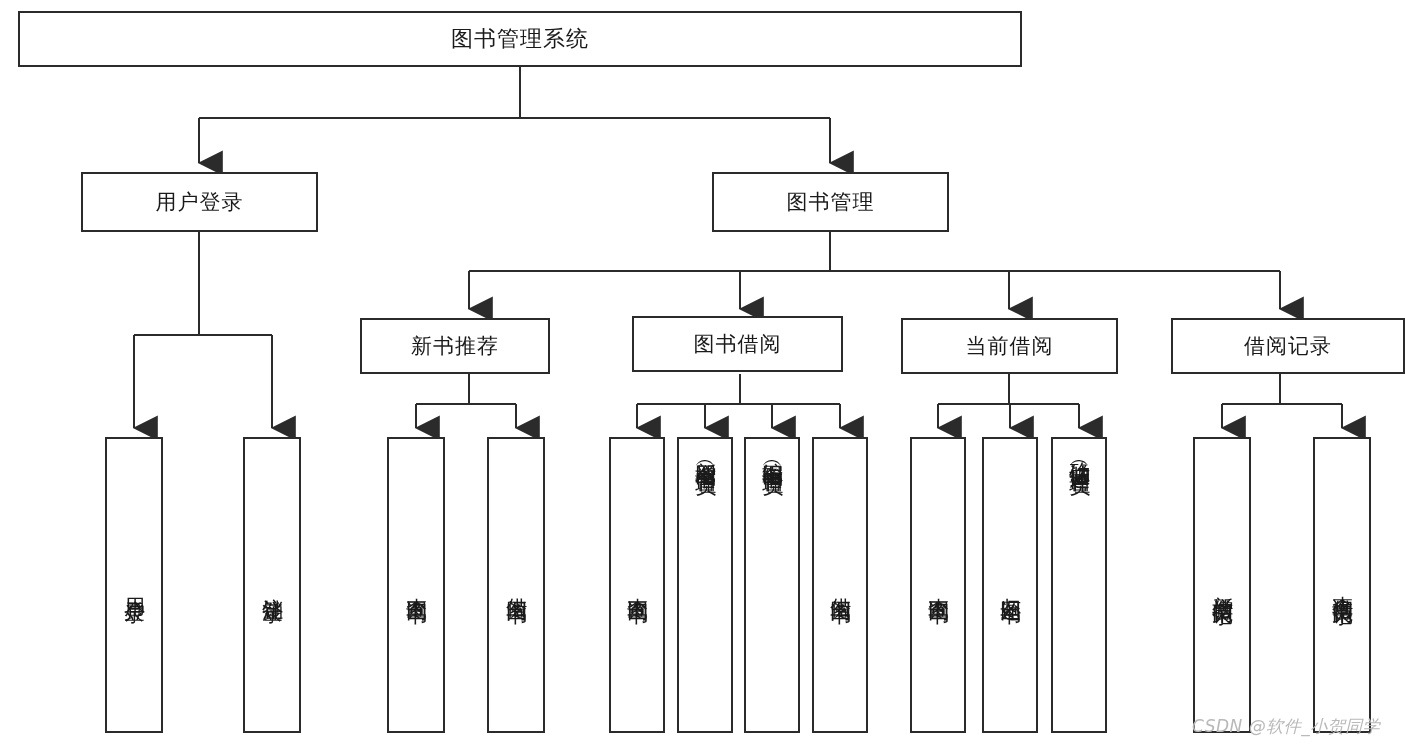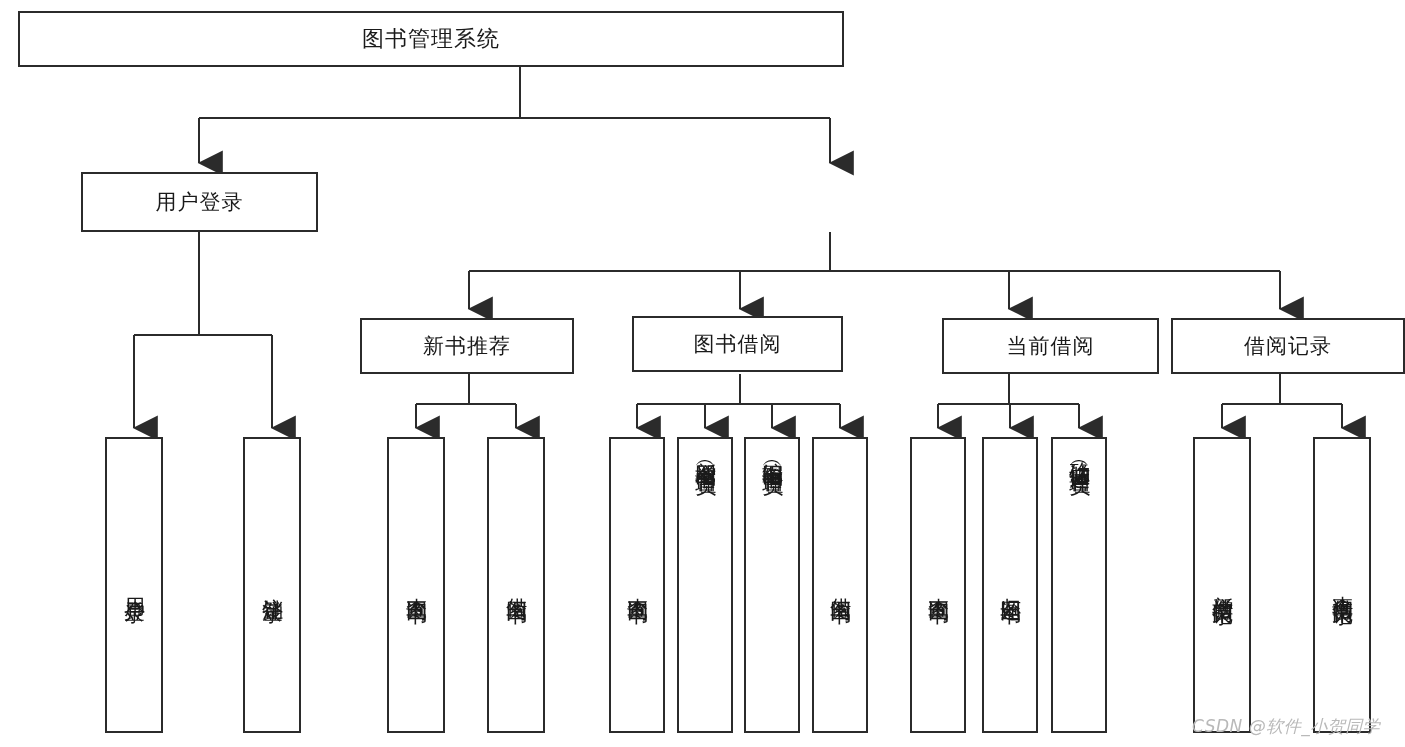--- a/index.html
+++ b/index.html
@@ -120,35 +120,38 @@
       <path d="M 1010 404 L 1010 428" marker-end="url(#arrow)"></path>
       <path d="M 1079 404 L 1079 428" marker-end="url(#arrow)"></path>
 
       <path d="M 1280 374 L 1280 404"></path>
       <path d="M 1222 404 L 1342 404"></path>
       <path d="M 1222 404 L 1222 428" marker-end="url(#arrow)"></path>
       <path d="M 1342 404 L 1342 428" marker-end="url(#arrow)"></path>
     </g>
   </svg>
 
-  <div class="node node-h node-root" style="left:18px; top:11px; width:826px; height:56px;">
+  <div class="node node-h node-root" style="left:18px; top:11px; width:1004px; height:56px;">
     <span>图书管理系统</span>
   </div>
 
   <div class="node node-h" style="left:81px; top:172px; width:237px; height:60px;">
     <span>用户登录</span>
   </div>
+  <div class="node node-h" style="left:712px; top:172px; width:237px; height:60px;">
+    <span>图书管理</span>
+  </div>
 
-  <div class="node node-h" style="left:360px; top:318px; width:214px; height:56px;">
+  <div class="node node-h" style="left:360px; top:318px; width:190px; height:56px;">
     <span>新书推荐</span>
   </div>
   <div class="node node-h" style="left:632px; top:316px; width:211px; height:56px;">
     <span>图书借阅</span>
   </div>
-  <div class="node node-h" style="left:942px; top:318px; width:217px; height:56px;">
+  <div class="node node-h" style="left:901px; top:318px; width:217px; height:56px;">
     <span>当前借阅</span>
   </div>
   <div class="node node-h" style="left:1171px; top:318px; width:234px; height:56px;">
     <span>借阅记录</span>
   </div>
 
   <div class="node node-v center" style="left:105px; top:437px; width:58px; height:296px;">
     <span class="vtext">用户登录</span>
   </div>
   <div class="node node-v center" style="left:243px; top:437px; width:58px; height:296px;">

